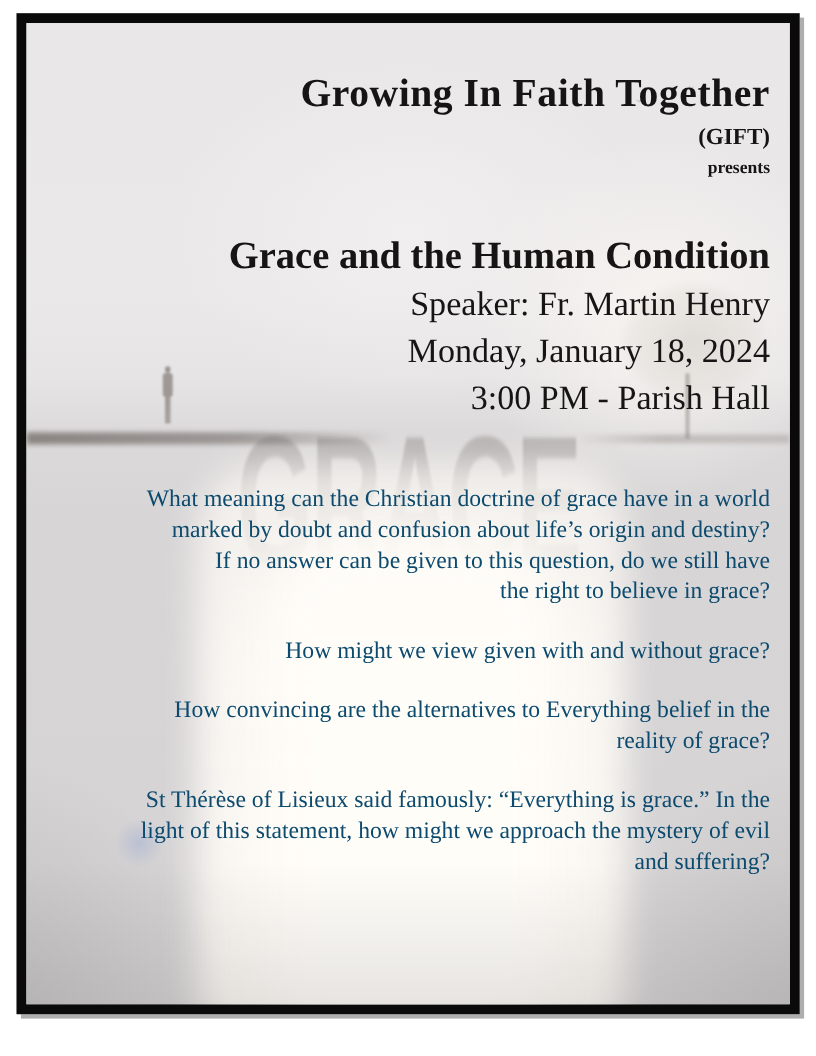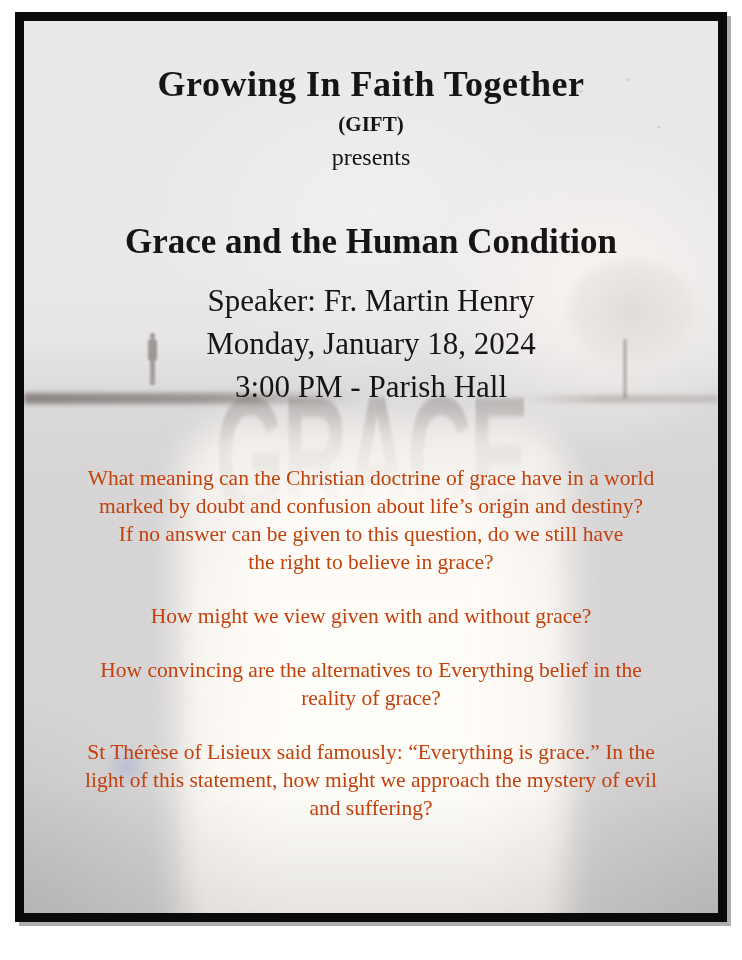--- a/index.html
+++ b/index.html
@@ -105,32 +105,32 @@
   }
   .birds { position: absolute; left: 548px; top: 50px; width: 120px; height: 100px; opacity: 0.45; color: #99938d; font-family: "DejaVu Sans", sans-serif; font-size: 11px; }
   .bird { position: absolute; }
   .bird::before { content: "\2304"; }
   .bird.b1 { left: 4px;  top: 12px; transform: rotate(-8deg); }
   .bird.b2 { left: 52px; top: 0;   transform: rotate(6deg); }
   .bird.b3 { left: 82px; top: 48px; transform: rotate(-4deg) scale(0.8); }
   
   .content {
     position: relative; z-index: 5;
-    text-align: center;
+    text-align: right;
     padding: 42px 18px 0;
     color: #161414;
   }
   .org-name { font-size: 36px; font-weight: bold; line-height: 1.2; margin: 0; letter-spacing: 0.5px; }
   .acronym  { font-size: 21px; font-weight: bold; margin-top: 6px; }
-  .presents { font-size: 24px; font-weight: normal; margin-top: 7px; }
+  .presents { font-size: 16px; font-weight: bold; margin-top: 7px; }
   .event { margin-top: 50px; }
-  .event-title { font-size: 35px; font-weight: bold; line-height: 1.2; margin: 16px; }
+  .event-title { font-size: 35px; font-weight: bold; line-height: 1.2; margin: 0; }
   .event-details { margin-top: 0; }
   .event-detail { font-size: 31px; line-height: 43px; }
-  .questions { margin-top: 56px; font-size: 21.5px; line-height: 28px; color: #c2410c; }
+  .questions { margin-top: 56px; font-size: 21.5px; line-height: 28px; color: #0c4a6e; }
   .questions p { margin: 0 0 26px; white-space: pre-line; }
 </style>
 </head>
 <body>
 
 <div class="frame">
 
   <div class="bg">
     <div class="bg-base"></div>
     <div class="top-center-haze"></div>

